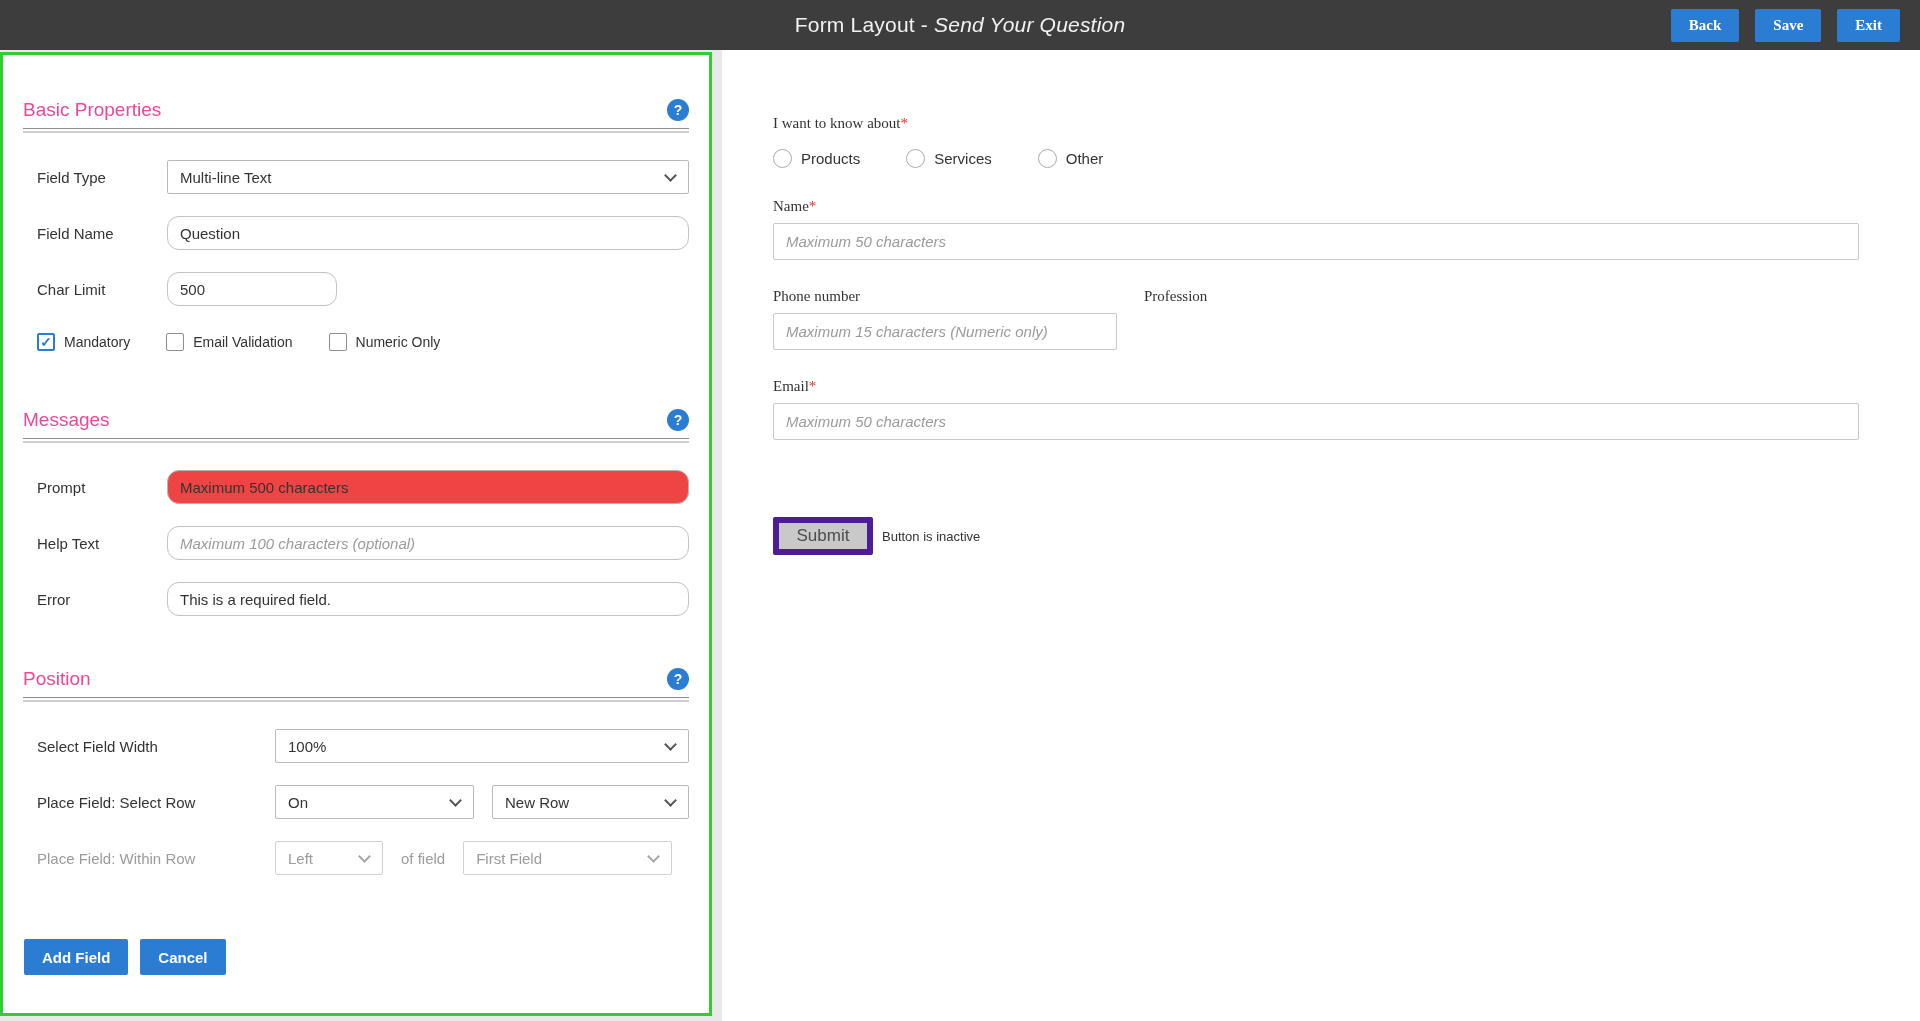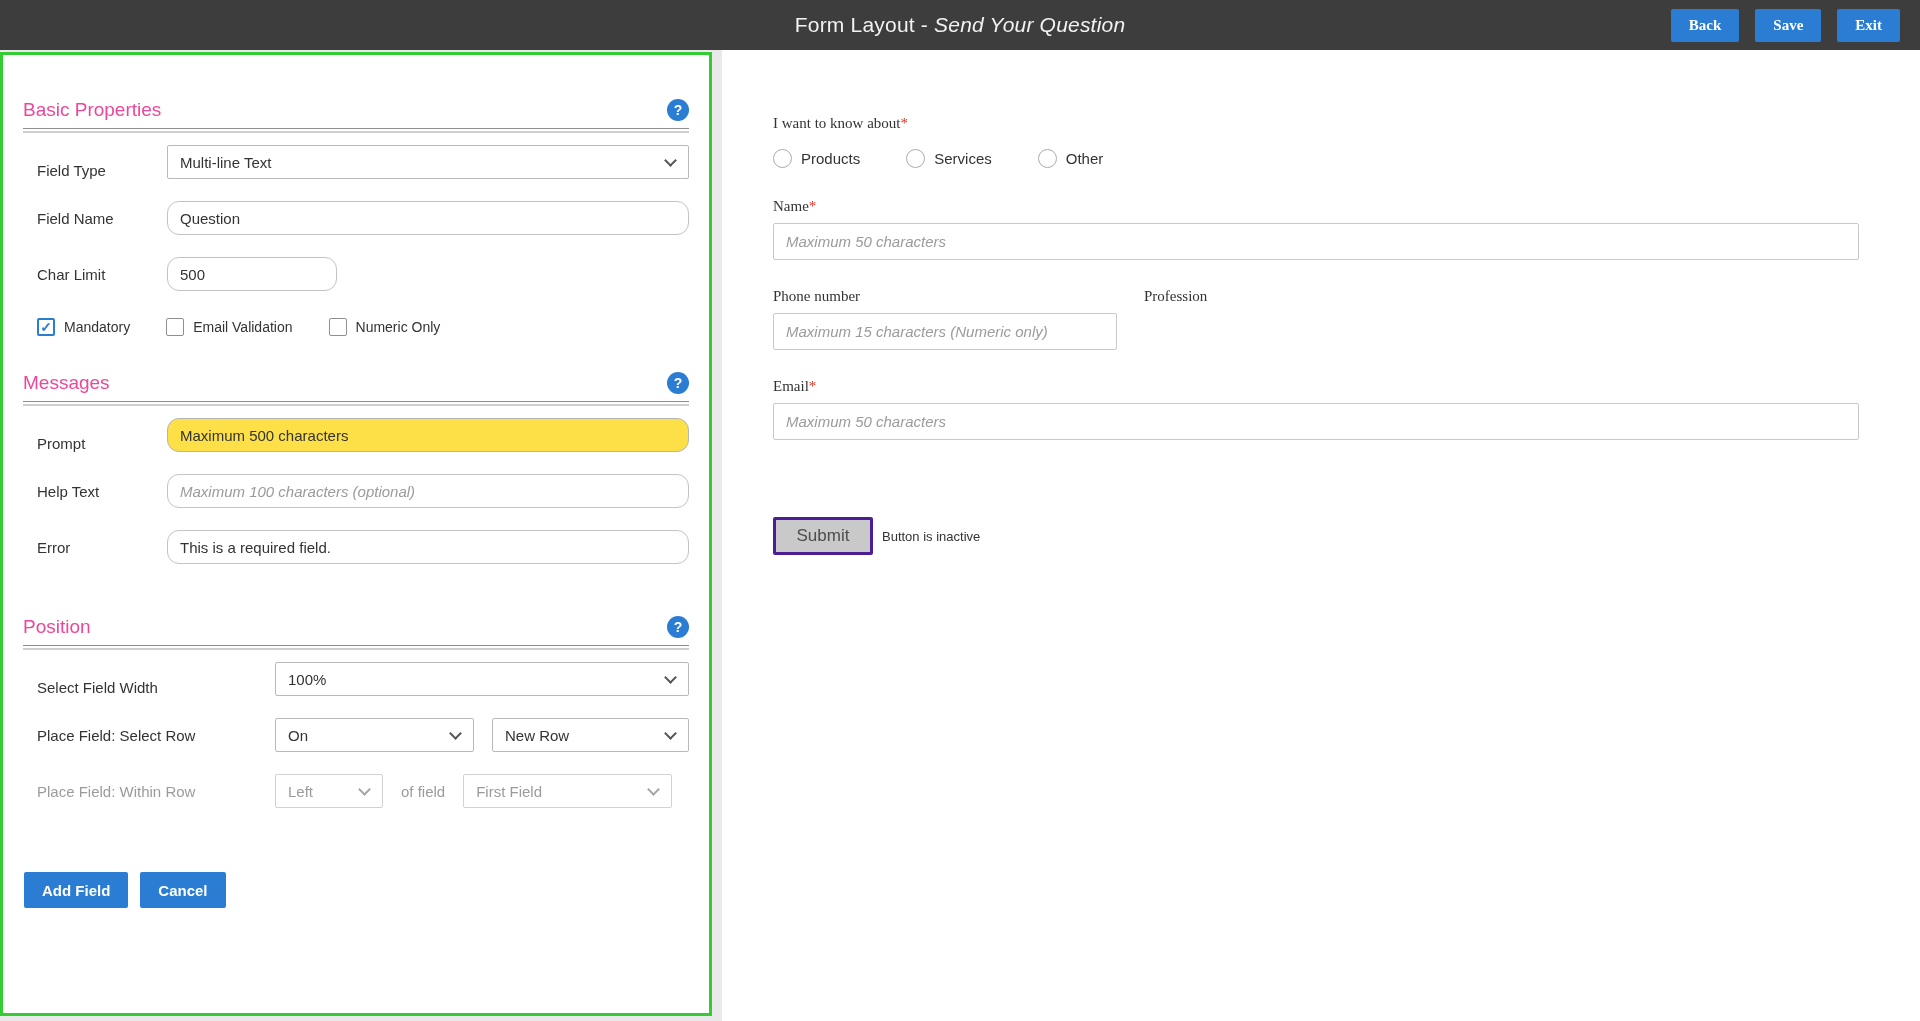--- a/index.html
+++ b/index.html
@@ -36,50 +36,50 @@
 
   
   .editor-panel {
     width:712px; flex-shrink:0; background:#fff;
     border:3px solid #33cc33;
     margin:2px 10px 5px 0;
     padding:0 20px; overflow:hidden;
   }
   .section-head {
     display:flex; align-items:center; justify-content:space-between;
-    margin-top:36px;
+    margin-top:58px;
   }
   .section-head.first { margin-top:44px; }
   .section-head h2 { font-size:19px; font-weight:400; color:#ec4899; }
   .help {
     width:22px; height:22px; border-radius:50%;
     background:#2b7cd3; color:#fff; font-size:14px; font-weight:bold;
     display:flex; align-items:center; justify-content:center;
     cursor:pointer; flex-shrink:0;
   }
   .rule {
     margin-top:7px; height:5px;
     border-top:1px solid #8e8e8e;
     border-bottom:2px solid #cfcfcf;
   }
   .erow { display:flex; align-items:center; margin-top:22px; margin-left:14px; }
-  .erow.firstrow { margin-top:12px;align-items:flex-end; }
+  .erow.firstrow { margin-top:27px; }
   .erow > label { width:130px; font-size:15px; color:#333; flex-shrink:0; }
   .erow.pos > label { width:238px; }
   .erow .mid { font-size:15px; color:#333; margin:0 18px; white-space:nowrap; }
 
   .tinput {
     height:34px; border:1px solid #c3c3c3; border-radius:12px;
     padding:0 12px; font-size:15px; color:#333; background:#fff;
     font-family:inherit;
   }
   .tinput::placeholder { color:#9b9b9b; font-style:italic; }
   .w-big { width:524px; }
   .w-small { width:170px; }
-  .gray-bg { background:#fde047; border-color:#b5b5b5; }
+  .gray-bg { background:#ef4444; border-color:#b5b5b5; }
 
   .select {
     position:relative; height:34px; background:#fff;
     border:1px solid #b9b9b9; border-radius:2px;
     display:flex; align-items:center;
     padding:0 32px 0 12px; font-size:15px; color:#333; cursor:pointer;
     white-space:nowrap;
   }
   .chev {
     position:absolute; right:13px; top:10px;
@@ -138,21 +138,21 @@
     font-family:inherit; display:block; margin-top:8px;
   }
   .p-input::placeholder { color:#9b9b9b; font-style:italic; }
   .w-full { width:1086px; }
   .w-col { width:344px; }
   .cols { display:flex; gap:27px; margin-top:28px; }
   .p-select { width:344px; height:37px; margin-top:8px; border-color:#c9c9c9; }
   .submit-row { display:flex; align-items:center; margin-top:77px; }
   .submit-btn {
     width:100px; height:38px;
-    background:#c9c9c9; border:3px solid #4c1d95; border-radius:2px;
+    background:#c9c9c9; border:6px solid #4c1d95; border-radius:2px;
     color:#4d4d4d; font-size:17px; font-family:inherit;
   }
   .submit-note { margin-left:9px; font-size:13px; color:#333; }
 </style>
 </head>
 <body>
 
 <div class="app">
 
   <div class="header">

